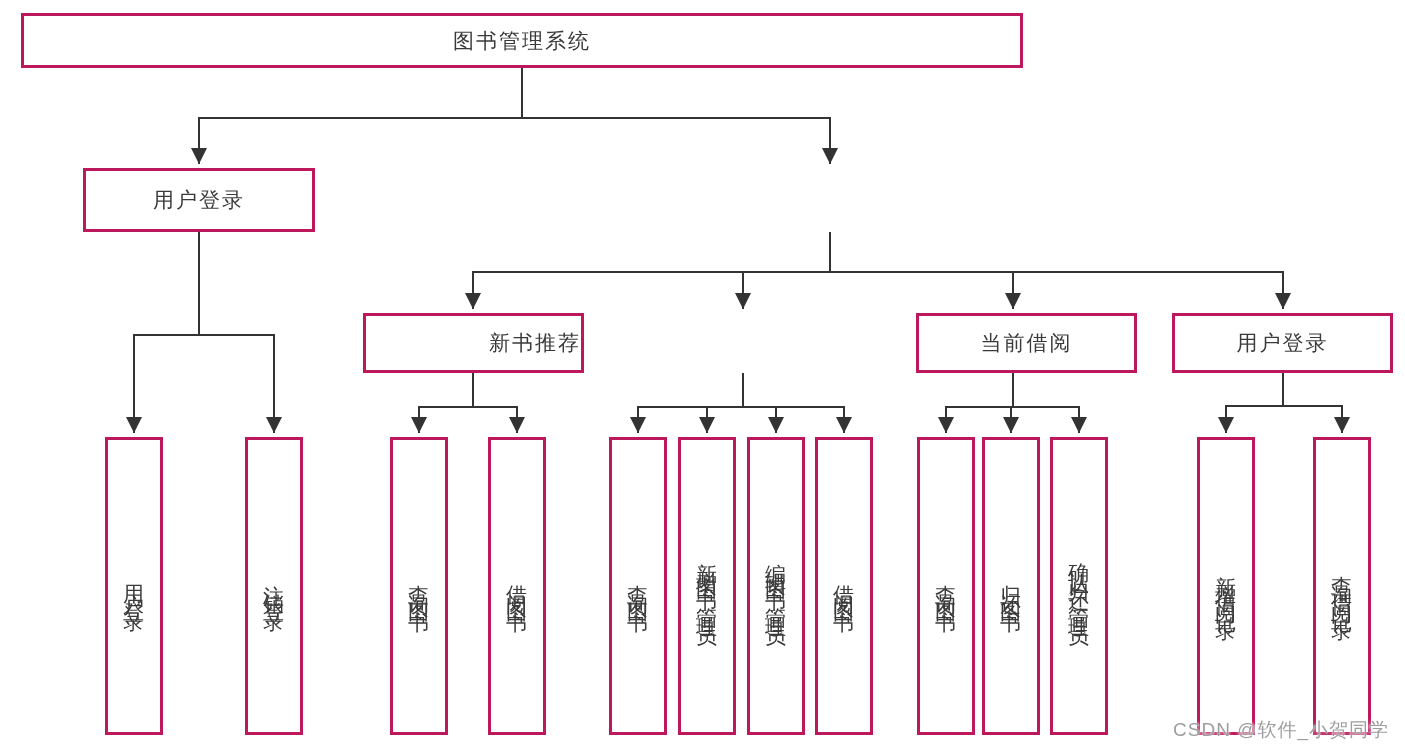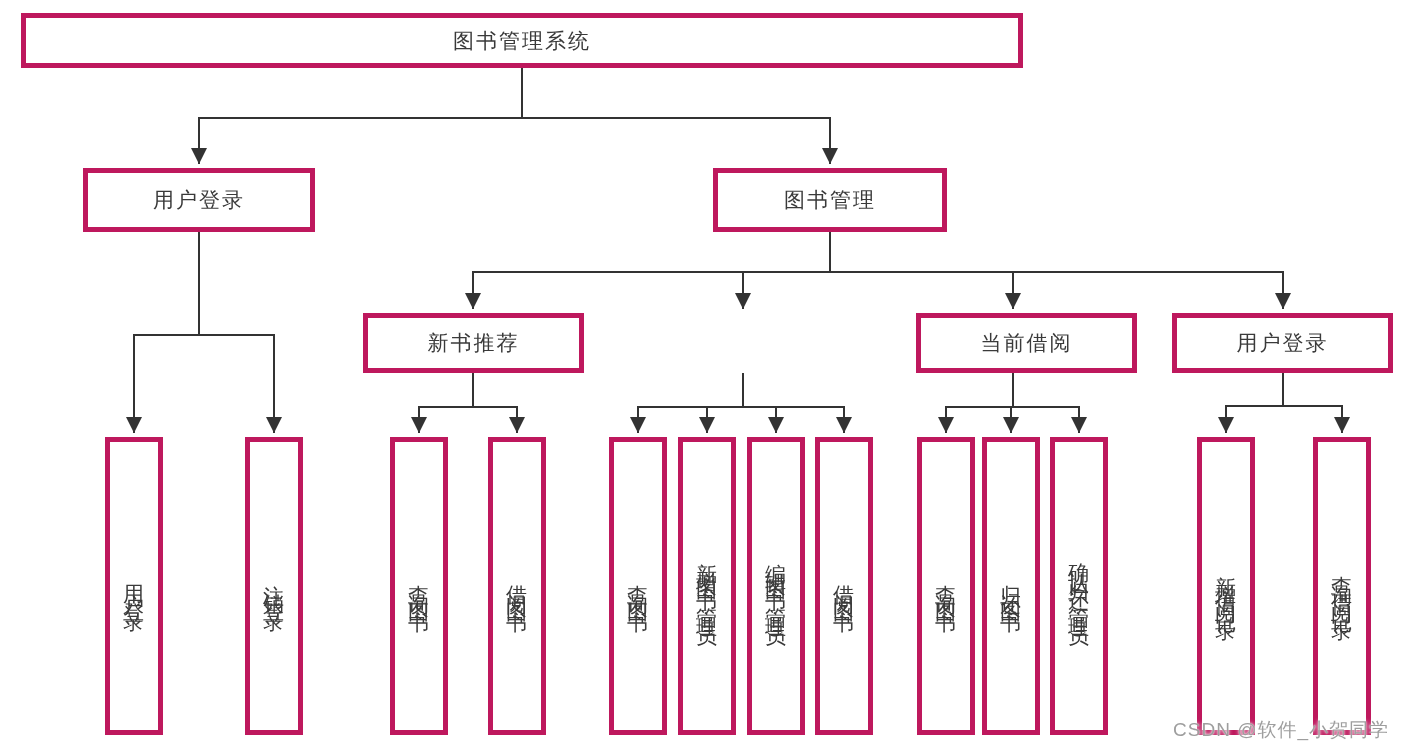--- a/index.html
+++ b/index.html
@@ -16,39 +16,39 @@
 
   .wires {
     position: absolute;
     left: 0; top: 0;
     width: 1405px; height: 747px;
   }
 
   .node {
     position: absolute;
     background: #ffffff;
-    border: 5px solid #be185d;
+    border: 3px solid #be185d;
     display: flex;
     align-items: center;
     justify-content: center;
     color: #3a3a3a;
   }
 
   .hbox .label {
     font-size: 21px;
     letter-spacing: 2px;
     white-space: nowrap;
   }
 
   .root  { left: 21px;  top: 13px;  width: 1002px; height: 55px; }
   .lvl2a { left: 83px;  top: 168px; width: 232px;  height: 64px; }
   .lvl2b { left: 713px; top: 168px; width: 234px;  height: 64px; }
 
   .lvl3  { top: 313px; width: 221px; height: 60px; }
-  .l3a { left: 363px; }
+  .l3a { left: 363px; justify-content: flex-end; }
   .l3b { left: 633px; }
   .l3c { left: 902px; margin-left: 14px; }
   .l3d { left: 1172px; }
 
   .vbox { top: 437px; width: 58px; height: 298px; }
   .vbox .label {
     writing-mode: vertical-lr;
     text-orientation: mixed;
     font-size: 21px;
     letter-spacing: 9px;
@@ -137,23 +137,20 @@
     </g>
   </svg>
 
   <div class="node hbox root">
     <span class="label">图书管理系统</span>
   </div>
 
   <div class="node hbox lvl2a">
     <span class="label">用户登录</span>
   </div>
-  <div class="node hbox lvl2b">
-    <span class="label">图书管理</span>
-  </div>
 
   <div class="node hbox lvl3 l3a">
     <span class="label">新书推荐</span>
   </div>
   <div class="node hbox lvl3 l3c">
     <span class="label">当前借阅</span>
   </div>
   <div class="node hbox lvl3 l3d">
     <span class="label">用户登录</span>
   </div>

